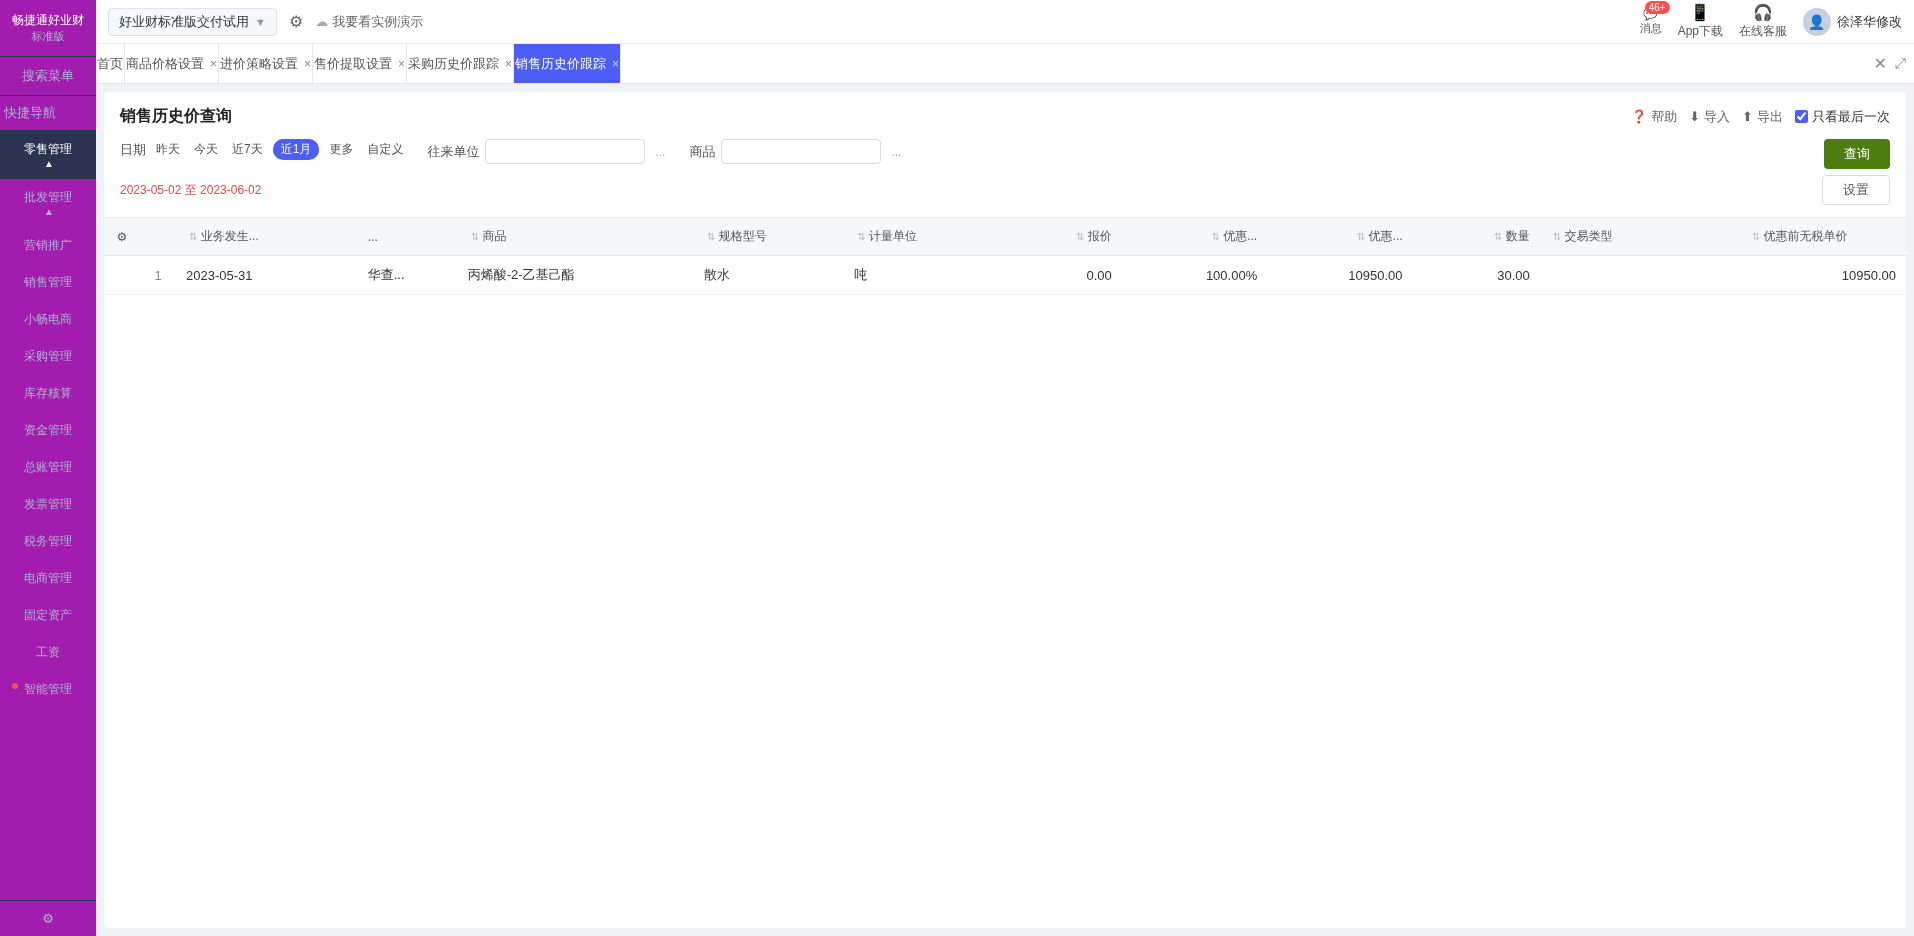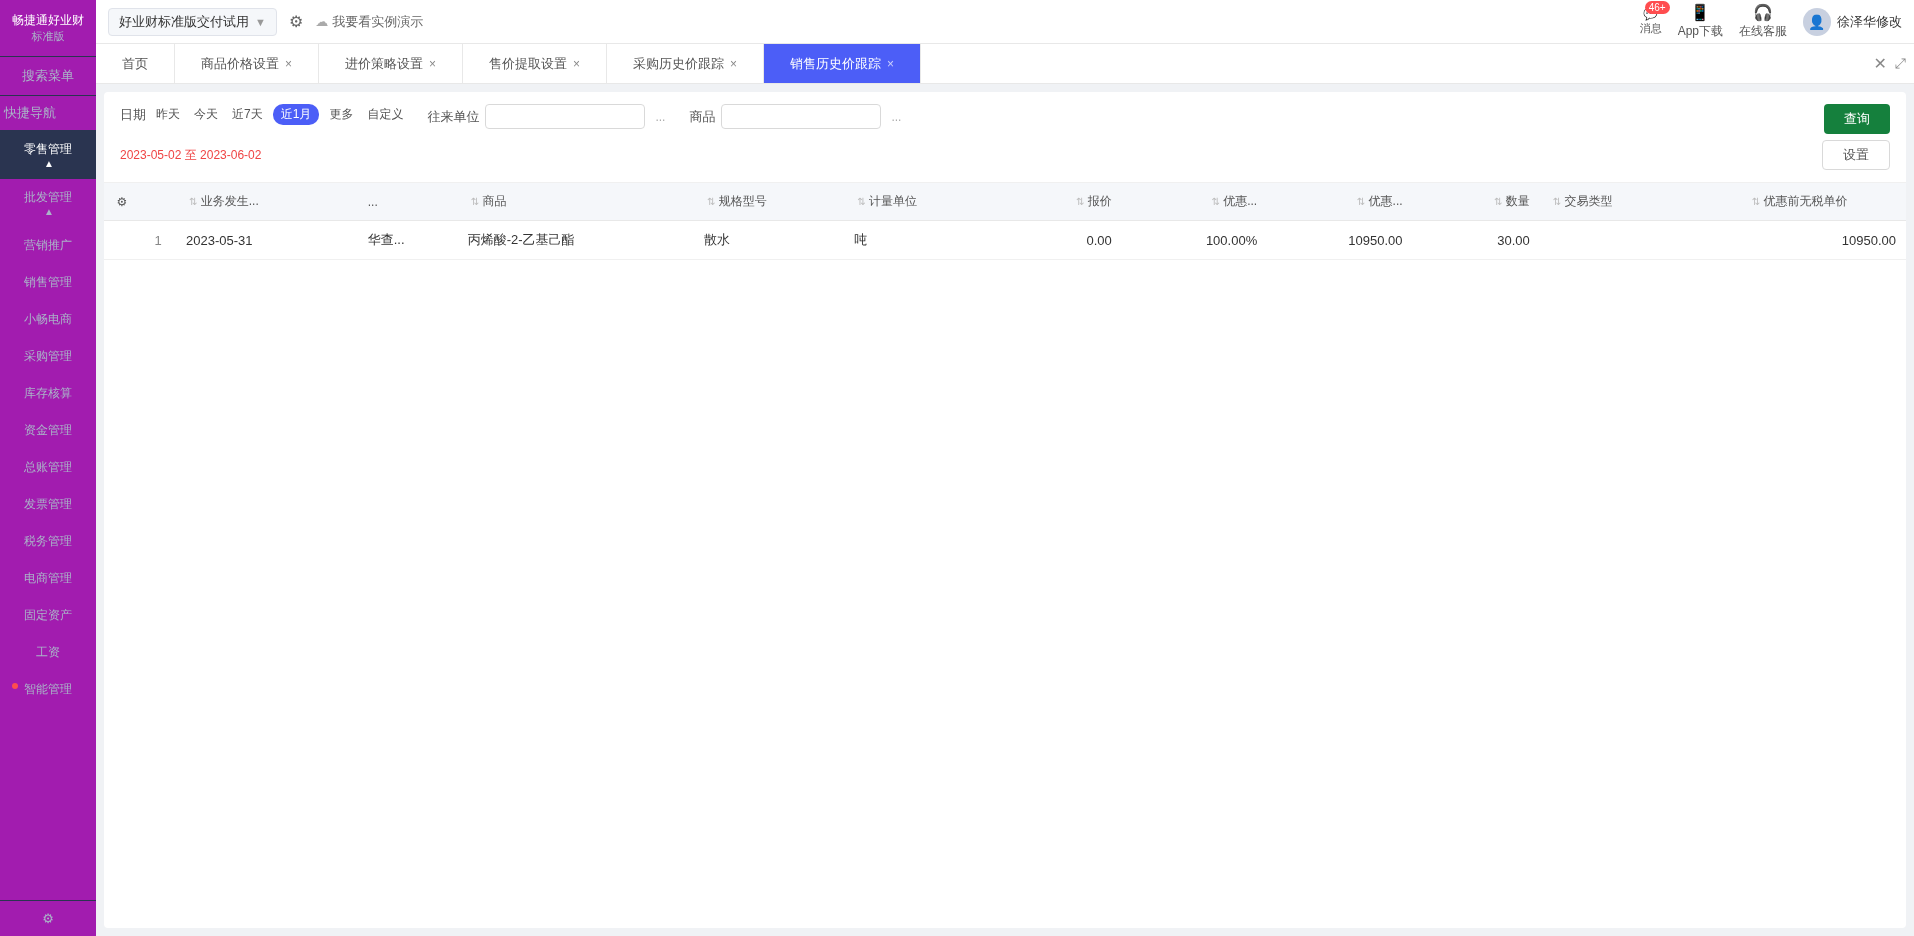--- a/index.html
+++ b/index.html
@@ -192,21 +192,21 @@
       height: 40px;
       display: flex;
       align-items: stretch;
       border-bottom: 1px solid #e8e8e8;
       overflow-x: auto;
     }
     .tabbar::-webkit-scrollbar { height: 3px; }
     .tab {
       display: flex;
       align-items: center;
-      padding: 0 26px;
+      padding: 0 1px;
       font-size: 13px;
       color: #555;
       cursor: pointer;
       border-right: 1px solid #e8e8e8;
       white-space: nowrap;
       gap: 6px;
       flex-shrink: 0;
     }
     .tab.active {
       background: #4c5ef7;
@@ -353,21 +353,21 @@
       padding: 0 4px;
     }
     .filter-actions {
       margin-left: auto;
       display: flex;
       flex-direction: column;
       gap: 6px;
       align-items: flex-end;
     }
     .btn-query {
-      background: #15803d;
+      background: #4d7c0f;
       color: #fff;
       border: none;
       border-radius: 4px;
       padding: 6px 20px;
       font-size: 13px;
       cursor: pointer;
       white-space: nowrap;
     }
     .btn-settings {
       background: #fff;
@@ -551,20 +551,41 @@
       <span class="tab-close">×</span>
     </div>
     <div class="tab-bar-close">
       <span class="tab-bar-close-btn">✕</span>
       <span class="tab-bar-expand-btn">⤢</span>
     </div>
   </div>
 
   <div class="content">
 
+    <div class="content-header">
+      <span class="page-title">销售历史价查询</span>
+      <div class="content-actions">
+        <div class="action-link">
+          <span>❓</span>
+          <span>帮助</span>
+        </div>
+        <div class="action-link">
+          <span>⬇</span>
+          <span>导入</span>
+        </div>
+        <div class="action-link">
+          <span>⬆</span>
+          <span>导出</span>
+        </div>
+        <label class="checkbox-label">
+          <input type="checkbox" checked="" style="">
+          <span>只看最后一次</span>
+        </label>
+      </div>
+    </div>
 
     <div class="filter-bar">
       <div class="filter-group">
         <div class="filter-date-row">
           <span class="filter-input-label">日期</span>
           <span class="date-shortcut">昨天</span>
           <span class="date-shortcut">今天</span>
           <span class="date-shortcut">近7天</span>
           <span class="date-shortcut active">近1月</span>
           <span class="date-shortcut">更多</span>

